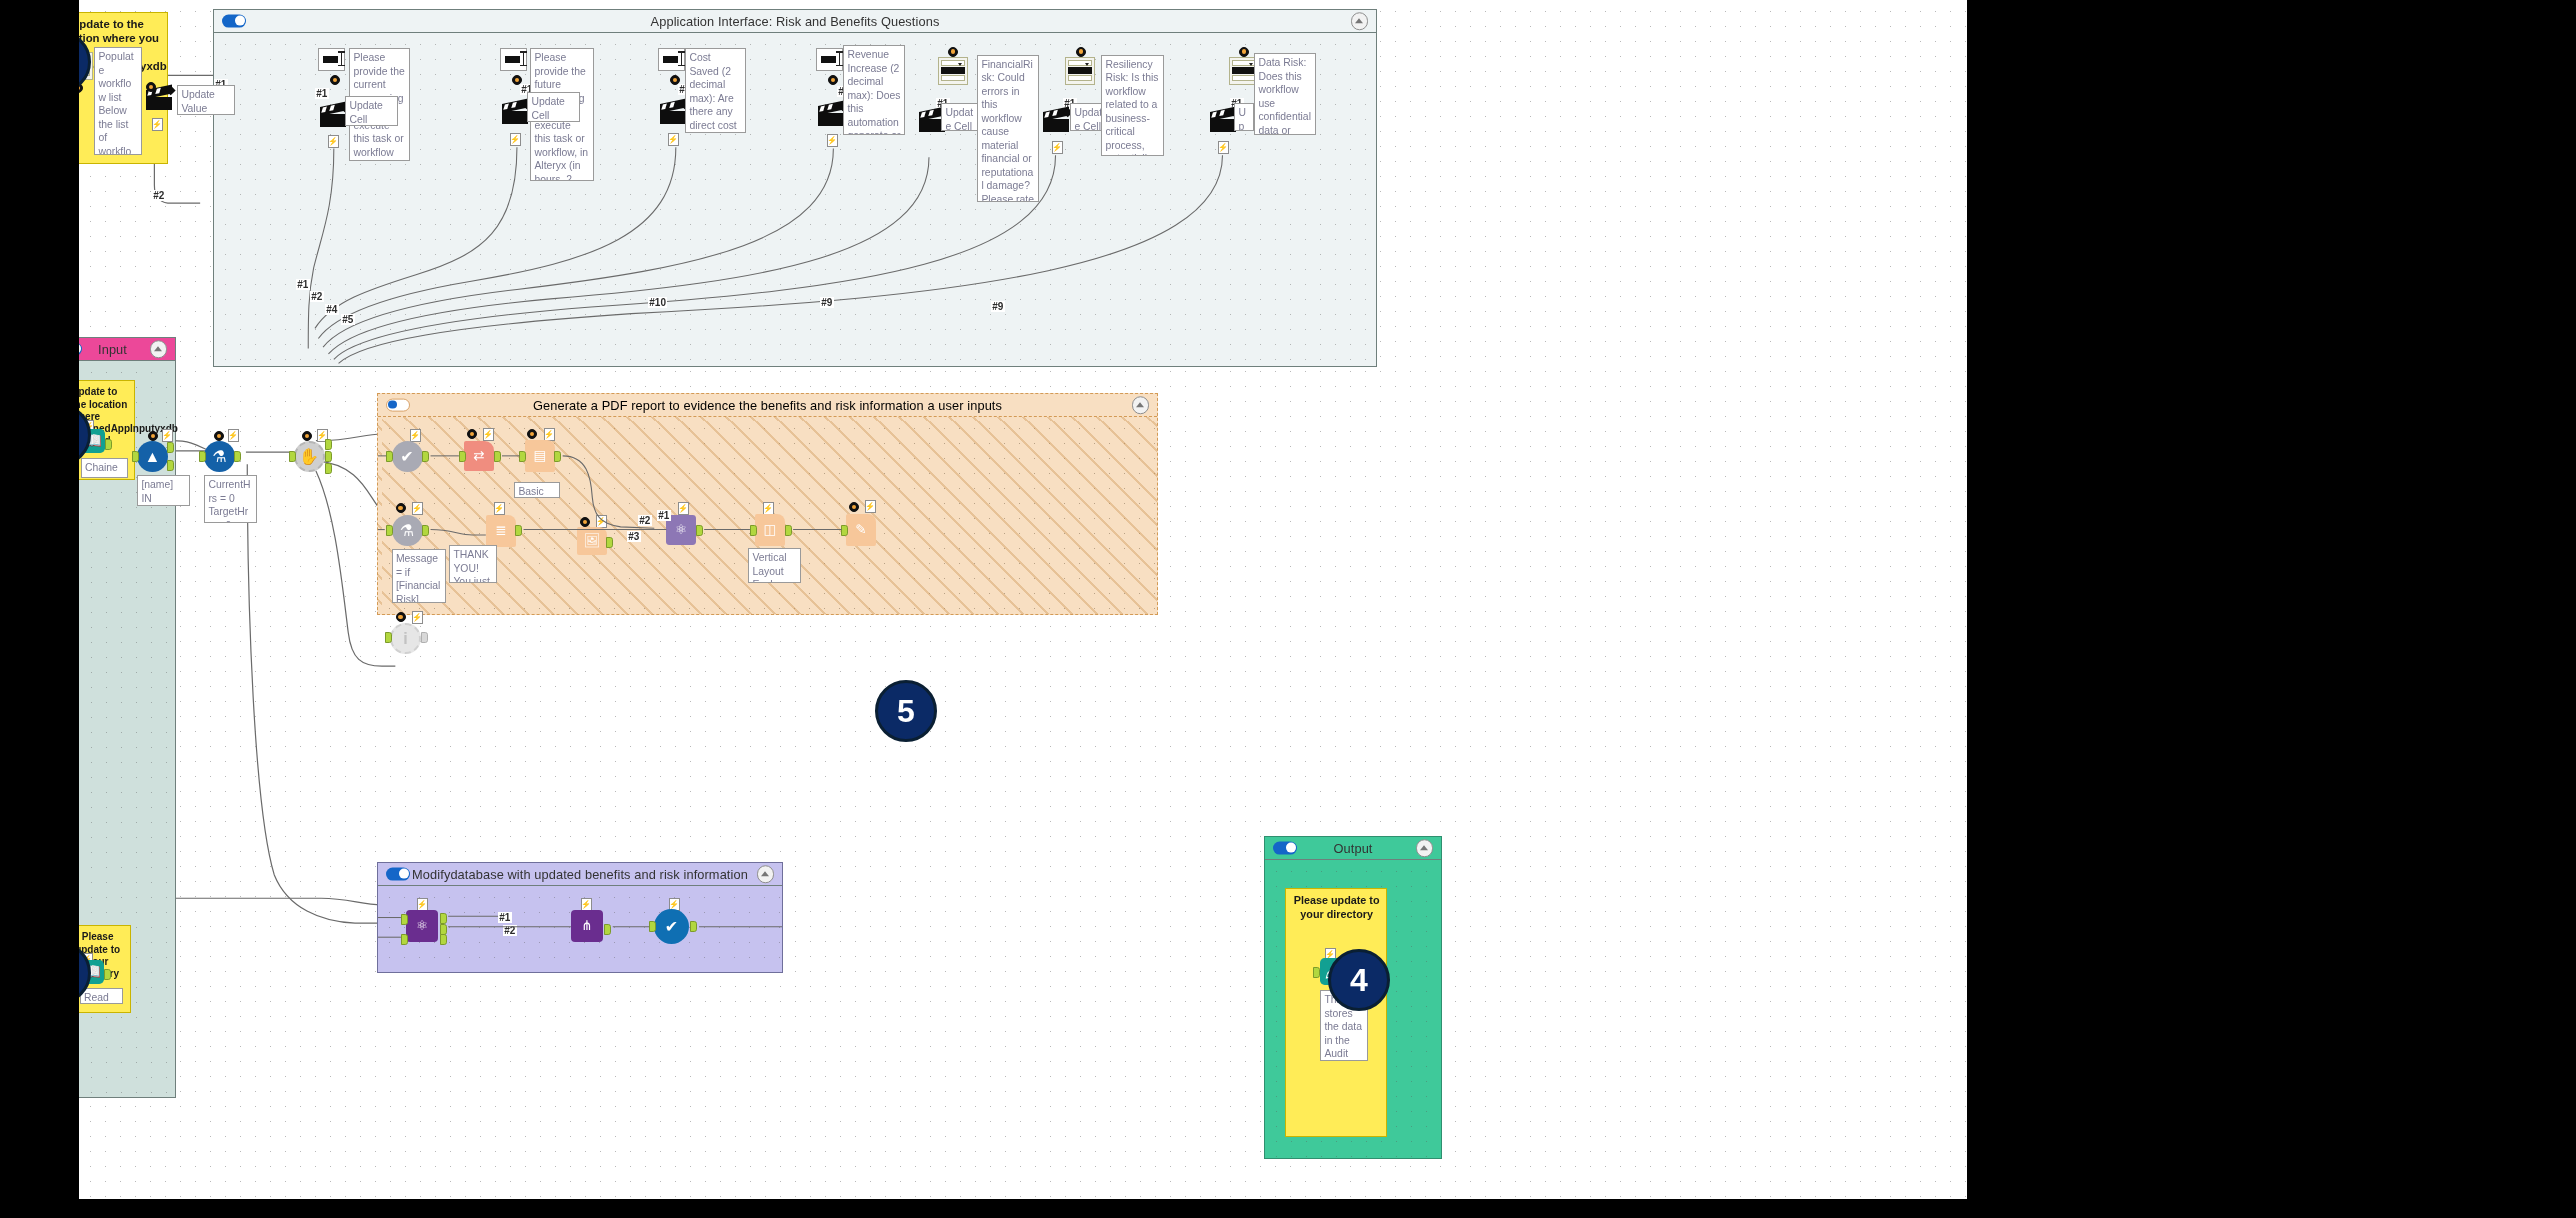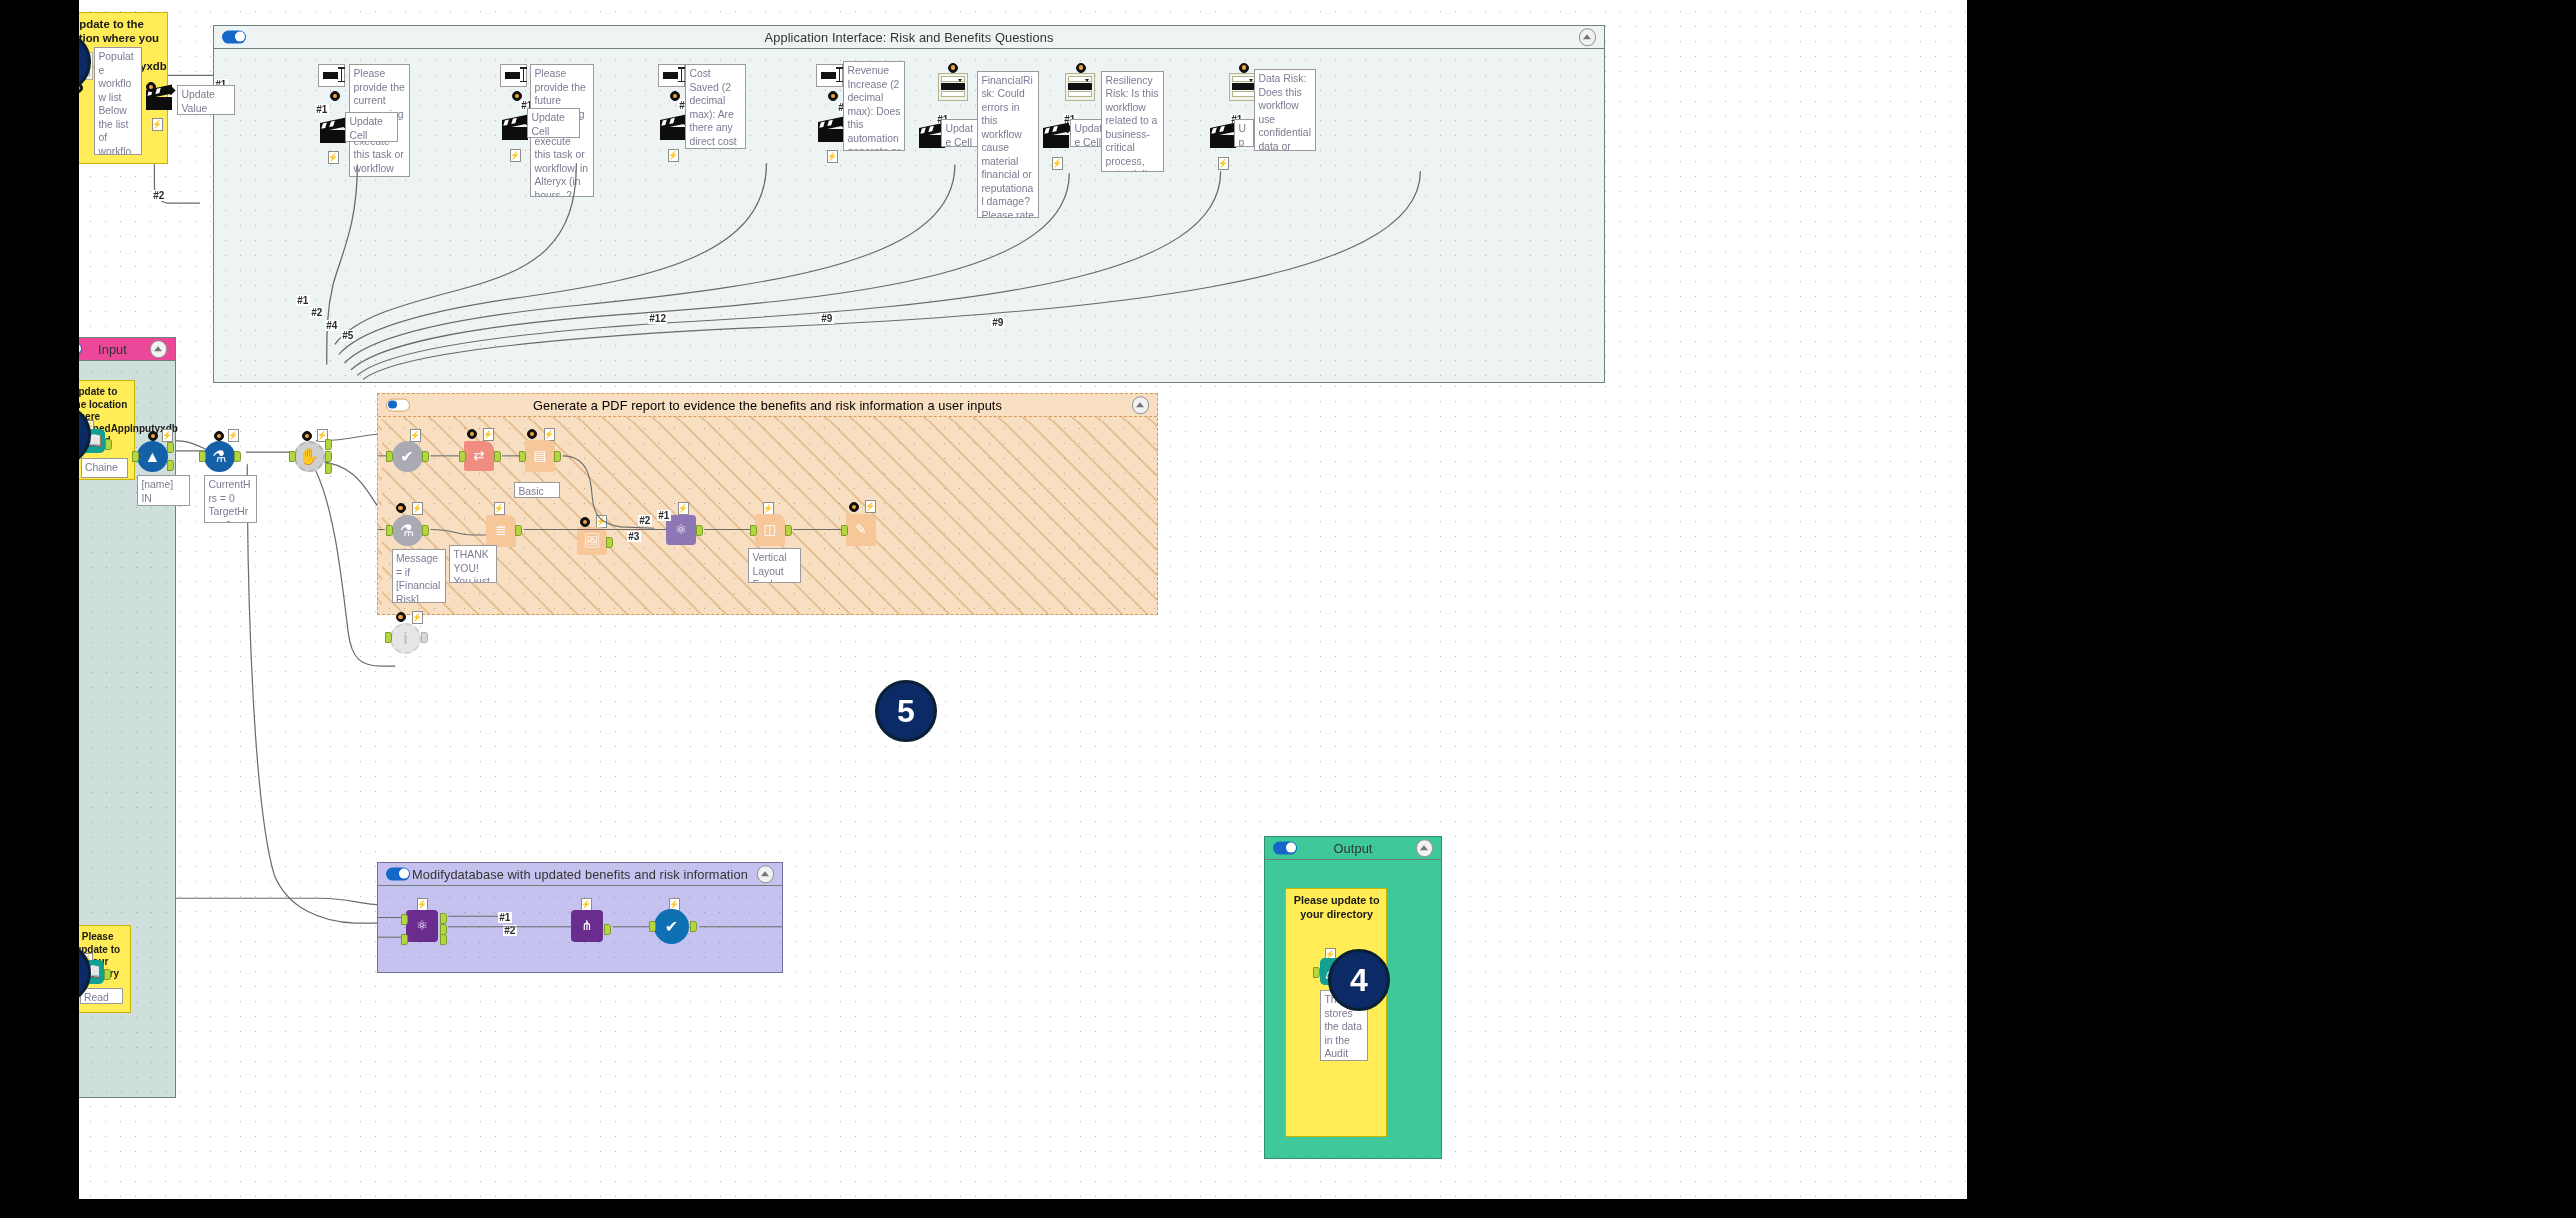--- a/index.html
+++ b/index.html
@@ -184,21 +184,21 @@
 
       <path d="M 352 700 C 380 760, 390 860, 400 940 C 405 980, 420 990, 450 990 L 470 990"></path>
 
       <path d="M 80 1335 L 360 1335 C 400 1335, 420 1345, 450 1345 L 480 1345"></path>
 
       <path d="M 250 690 C 250 900, 260 1200, 290 1300 C 310 1350, 360 1370, 410 1372 L 480 1372"></path>
 
       <path d="M 700 1352 L 800 1352"></path>
     </svg>
 
-    <div class="cont app" style="left:134px; top:25px; width:1392px; height:358px;">
+    <div class="cont app" style="left:134px; top:9px; width:1164px; height:358px;">
       <div class="chead">
         <div class="toggle"></div>
         <div class="ctitle">Application Interface: Risk and Benefits Questions</div>
         <div class="collapse">
             <i></i>
           </div>
       </div>
       <div class="cbody">
 
         <div class="tool" style="left:104px; top:15px;">
@@ -341,21 +341,21 @@
           <path d="M 920 172 C 920 310, 720 350, 450 382 C 280 402, 190 432, 162 468" fill="none" stroke="#6a6a6a" stroke-width="1.6"></path>
           <path d="M 1062 185 C 1062 330, 820 370, 500 396 C 300 414, 200 444, 170 478" fill="none" stroke="#6a6a6a" stroke-width="1.6"></path>
           <path d="M 1250 182 C 1250 340, 960 382, 560 408 C 330 426, 210 452, 178 486" fill="none" stroke="#6a6a6a" stroke-width="1.6"></path>
           <path d="M 1498 182 C 1498 350, 1100 394, 620 418 C 350 436, 220 460, 185 492" fill="none" stroke="#6a6a6a" stroke-width="1.6"></path>
         </svg>
 
         <div class="clabel" style="left:82px; top:246px;">#1</div>
         <div class="clabel" style="left:96px; top:258px;">#2</div>
         <div class="clabel" style="left:111px; top:271px;">#4</div>
         <div class="clabel" style="left:127px; top:281px;">#5</div>
-        <div class="clabel" style="left:434px; top:264px;">#12</div>
+        <div class="clabel" style="left:434px; top:264px;">#10</div>
         <div class="clabel" style="left:606px; top:264px;">#9</div>
         <div class="clabel" style="left:777px; top:268px;">#9</div>
       </div>
     </div>
 
     <div class="note" style="left:-32px; top:12px; width:121px; height:152px;">
       <div class="ntitle">Update to the location where you save App2dropdown.yxdb</div>
       <div class="tool" style="left:15px; top:39px;">
         <div class="ifdrop">
             <div class="r1"></div>

